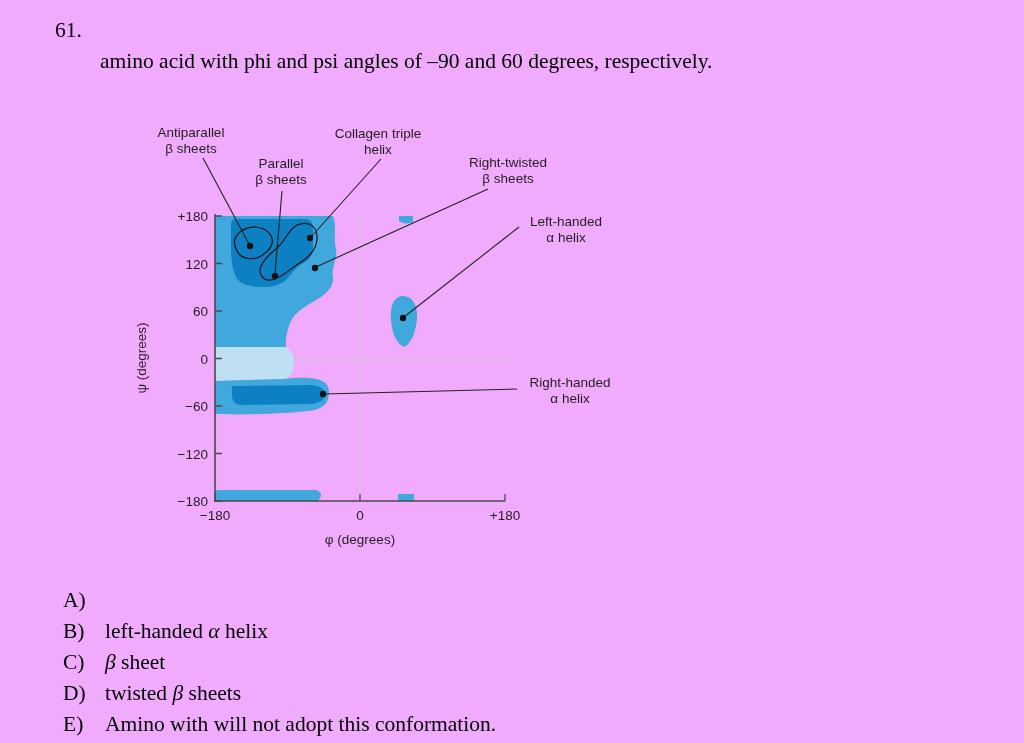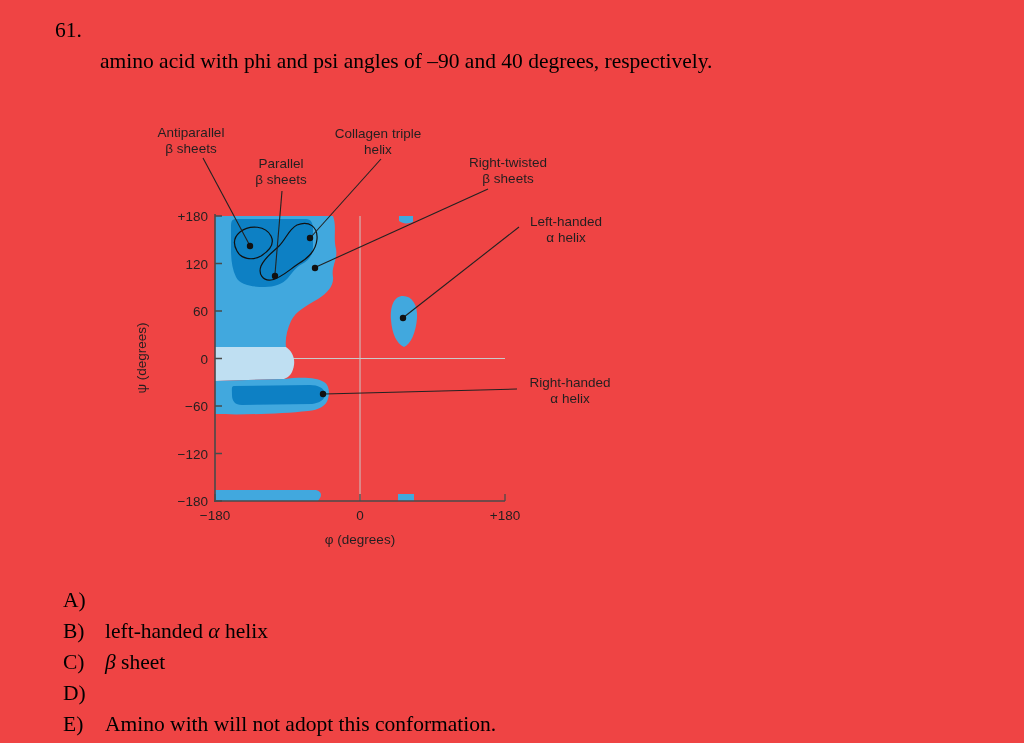--- a/index.html
+++ b/index.html
@@ -1,18 +1,18 @@
 <!DOCTYPE html>
 <html><head>
 <meta charset="utf-8">
 <style>
   * { margin:0; padding:0; box-sizing:border-box; }
   body { width:1024px; height:743px; background:#ffffff; overflow:hidden;
          font-family:"Liberation Serif", serif; color:#000; }
-  .page { width:1024px; height:743px; background:#ef4444; }
+  .page { width:1024px; height:743px; background:#f0abfc; }
 
   .question { display:flex; padding:15px 28px 0 55px; font-size:21.5px; line-height:31px; }
   .q-number { width:45px; flex:0 0 45px; }
   .q-text   { flex:1; }
 
   .figure { margin:24px 0 0 100px; width:540px; }
   svg text { font-family:"Liberation Sans", sans-serif; fill:#231f20; }
   .tick-label { font-size:13.5px; }
   .axis-title { font-size:13.5px; }
   .anno-label { font-size:13.5px; }
@@ -24,21 +24,21 @@
 </style>
 </head>
 <body>
 
 <div class="page">
 
   <div class="question">
     <span class="q-number">61.</span>
     <span class="q-text">
       <br>
-      <span>amino acid with phi and psi angles of –90 and 40 degrees, respectively.</span>
+      <span>amino acid with phi and psi angles of –90 and 60 degrees, respectively.</span>
     </span>
   </div>
 
   <div class="figure">
     <svg width="540" height="470" viewBox="0 0 540 470">
 
       <g stroke="#c9c9c9" stroke-width="1">
         <line x1="260" y1="115" x2="260" y2="400"></line>
         <line x1="115" y1="257.5" x2="405" y2="257.5"></line>
       </g>
@@ -132,20 +132,21 @@
     <div class="option">
       <span class="letter">B)</span>
       <span class="opt-text"><span>left-handed </span><span class="greek">α</span><span> helix</span></span>
     </div>
     <div class="option">
       <span class="letter">C)</span>
       <span class="opt-text"><span></span><span class="greek">β</span><span> sheet</span></span>
     </div>
     <div class="option">
       <span class="letter">D)</span>
+      <span class="opt-text"><span>twisted </span><span class="greek">β</span><span> sheets</span></span>
     </div>
     <div class="option">
       <span class="letter">E)</span>
       <span class="opt-text"><span>Amino with will not adopt this conformation.</span><span class="greek"></span><span></span></span>
     </div>
   </div>
 
 </div>
 
 </body></html>

